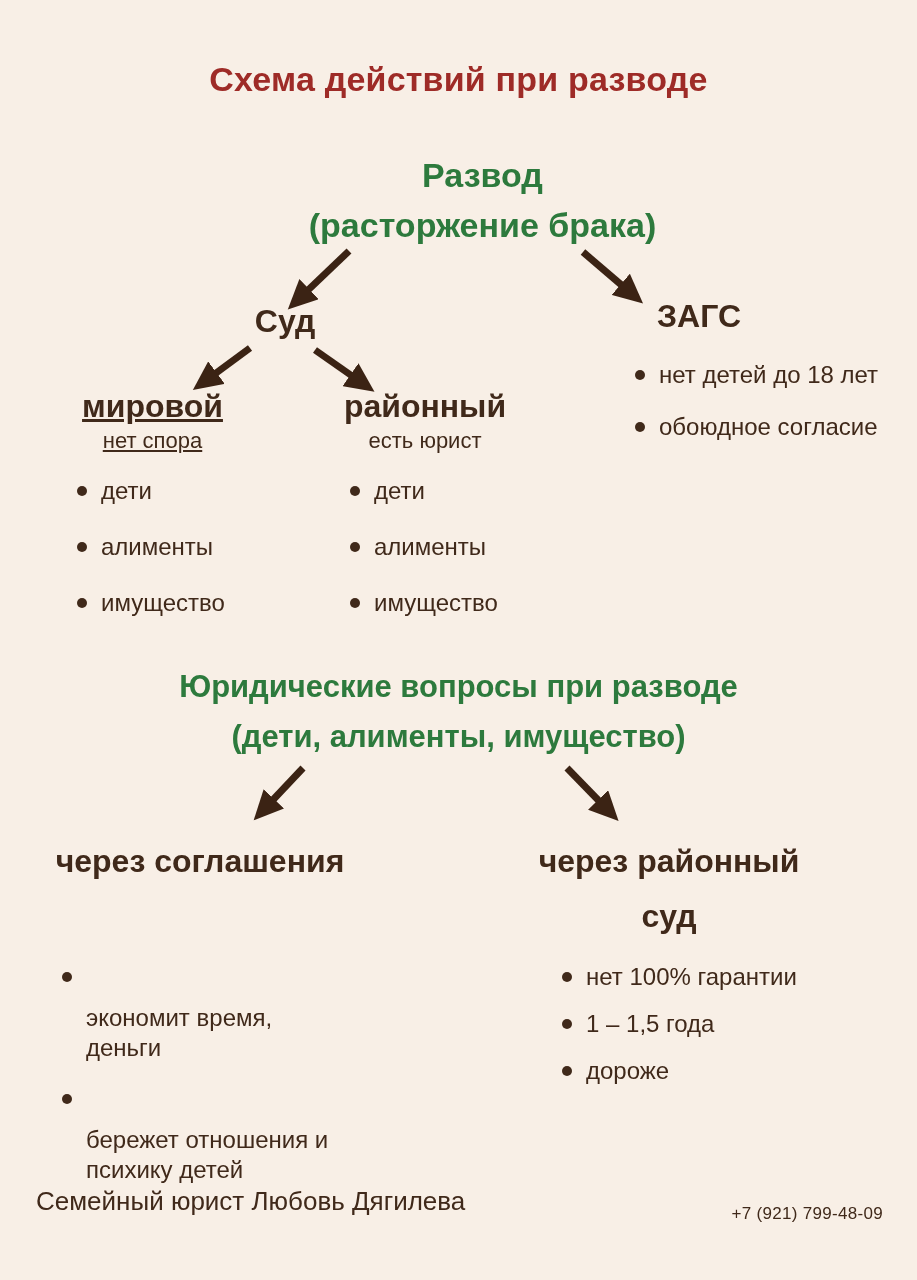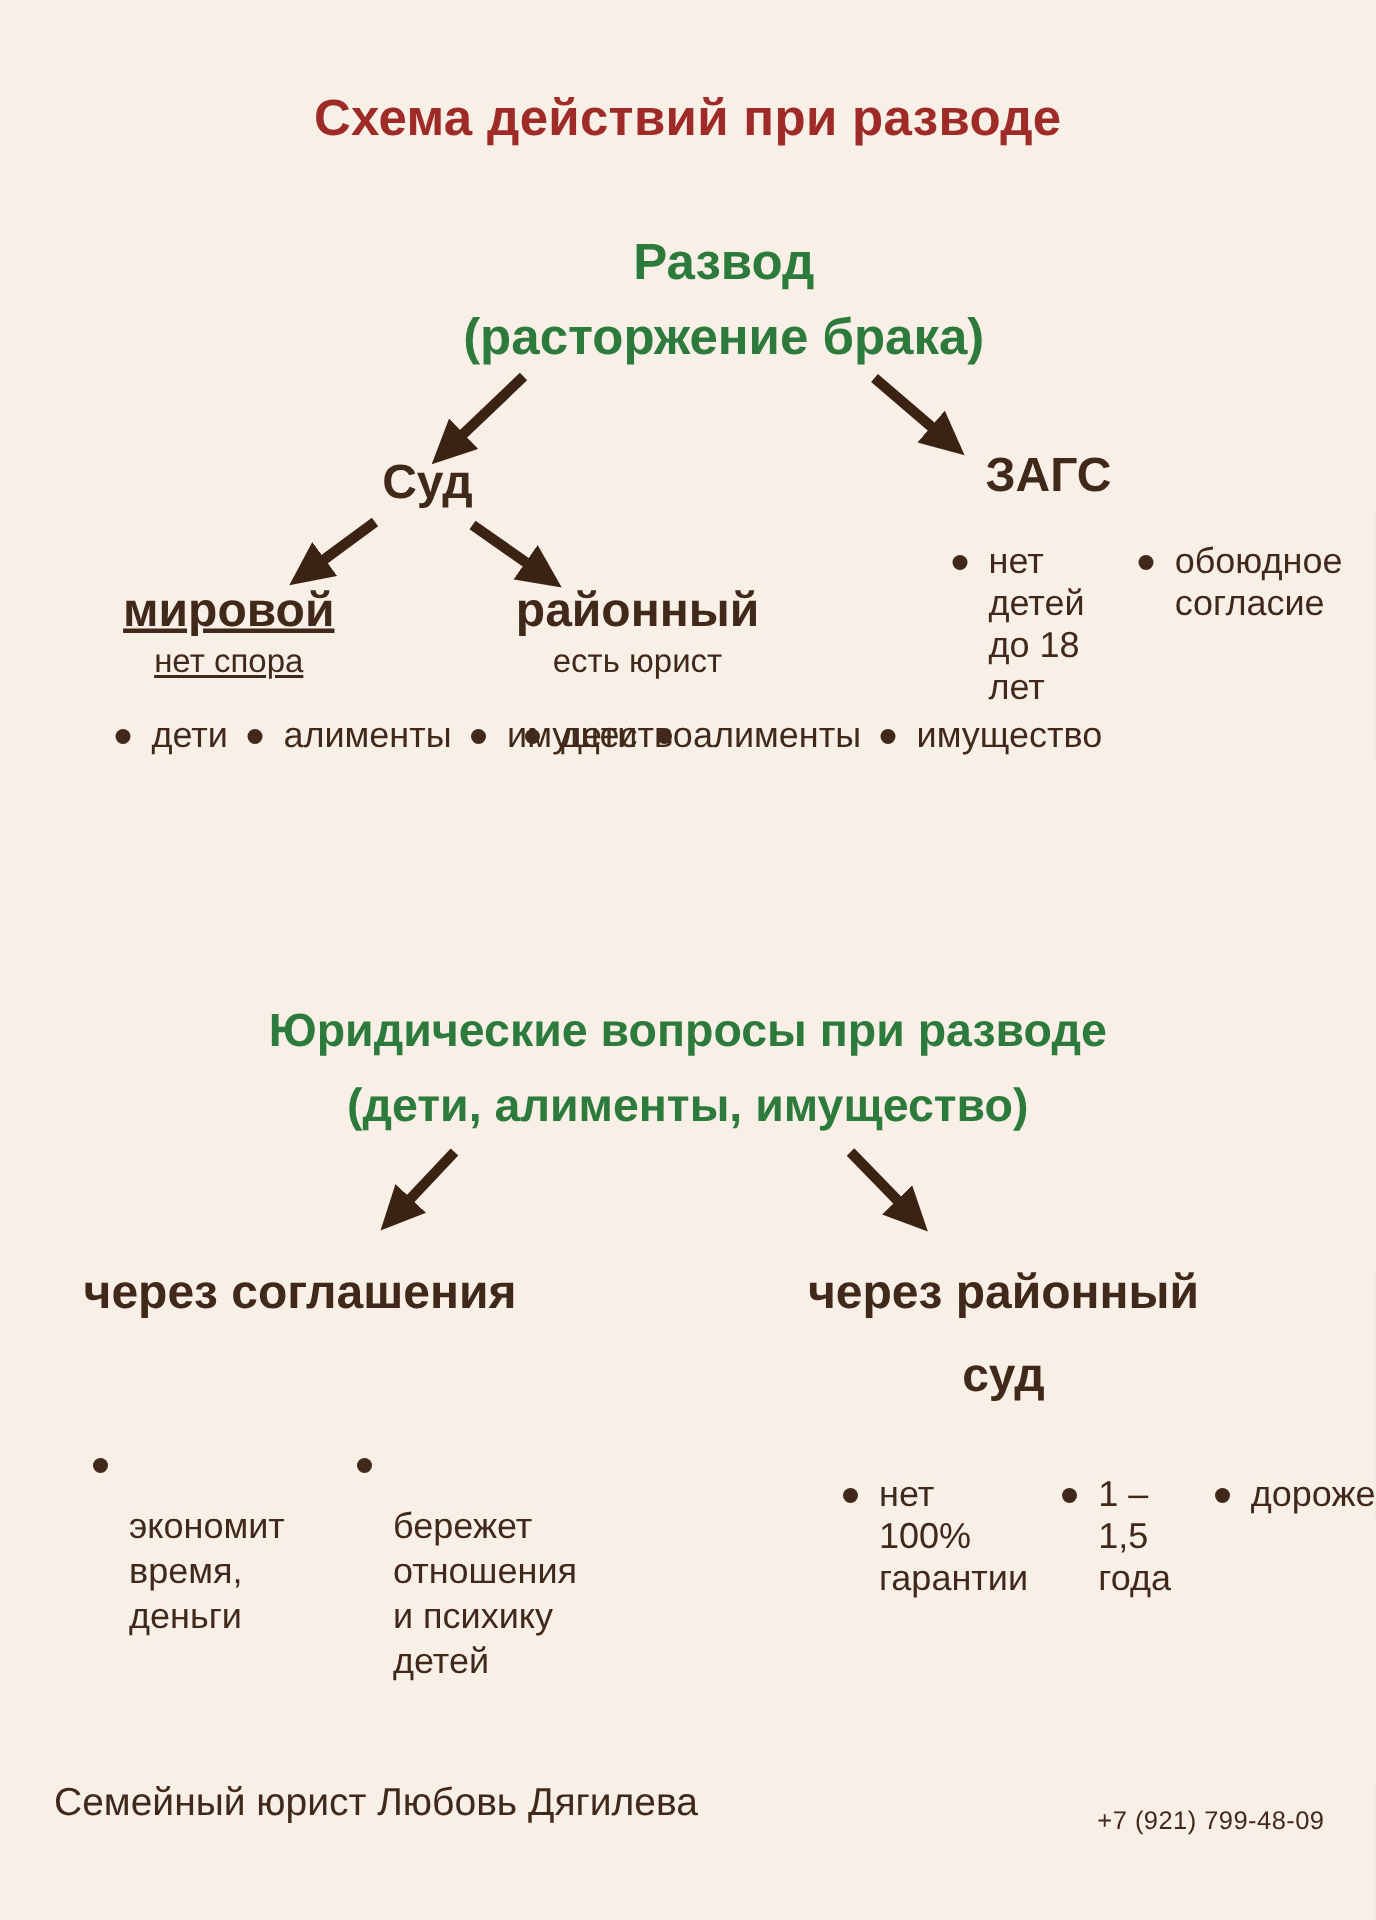--- a/index.html
+++ b/index.html
@@ -23,34 +23,34 @@
   .legal-heading{top:662px;font-size:31px;line-height:50px;}
   .node-label{font-weight:700;font-size:32px;color:var(--text-brown);}
   .sud-label{left:225px;top:303px;width:120px;text-align:center;}
   .zags-block{left:635px;top:298px;width:260px;}
   .zags-block .node-label{margin-left:22px;}
   .node-note{font-size:22px;color:var(--text-brown);}
   .court-branch{text-align:center;}
   .mirovoy-block{left:70px;top:388px;width:165px;text-decoration:underline;}
   .rayonny-block{left:335px;top:388px;width:180px;}
   .court-branch .node-note{margin-top:3px;}
-  .bullet-list{display:flex;flex-direction:row;}
+  .bullet-list{display:flex;flex-direction:column;}
   .bullet-row{display:flex;align-items:flex-start;gap:14px;}
   .dot{width:10px;height:10px;border-radius:50%;background:var(--text-brown);margin-top:9px;flex:none;}
   .bullet-text{font-size:24px;line-height:28px;color:var(--text-brown);}
   .zags-bullets{margin-top:26px;gap:24px;}
-  .court-bullets{gap:13px;}
+  .court-bullets{gap:28px;}
   .mirovoy-bullets{left:77px;top:477px;}
   .rayonny-bullets{left:350px;top:477px;}
   .branch2-label{font-weight:700;font-size:32px;line-height:55px;text-align:center;color:var(--text-brown);}
   .agreements-label{left:35px;top:834px;width:330px;}
   .district-label{left:514px;top:834px;width:310px;}
   .agreements-bullets{left:62px;top:963px;gap:22px;width:330px;}
   .agreements-bullets .bullet-text{line-height:30px;max-width:262px;margin-top:40px;}
-  .district-bullets{left:562px;top:963px;gap:19px;margin-top:20px;}
+  .district-bullets{left:562px;top:963px;gap:19px;}
   .footer-author{left:36px;top:1186px;font-size:26px;font-weight:500;color:var(--text-brown);}
   .footer-phone{right:34px;top:1204px;font-size:17px;font-weight:400;color:var(--text-brown);letter-spacing:.3px;}
   .arrows{position:absolute;left:0;top:0;pointer-events:none;}
 </style>
 </head>
 <body>
 
 <div class="page">
 
   <div class="abs center page-title">Схема действий при разводе</div>

